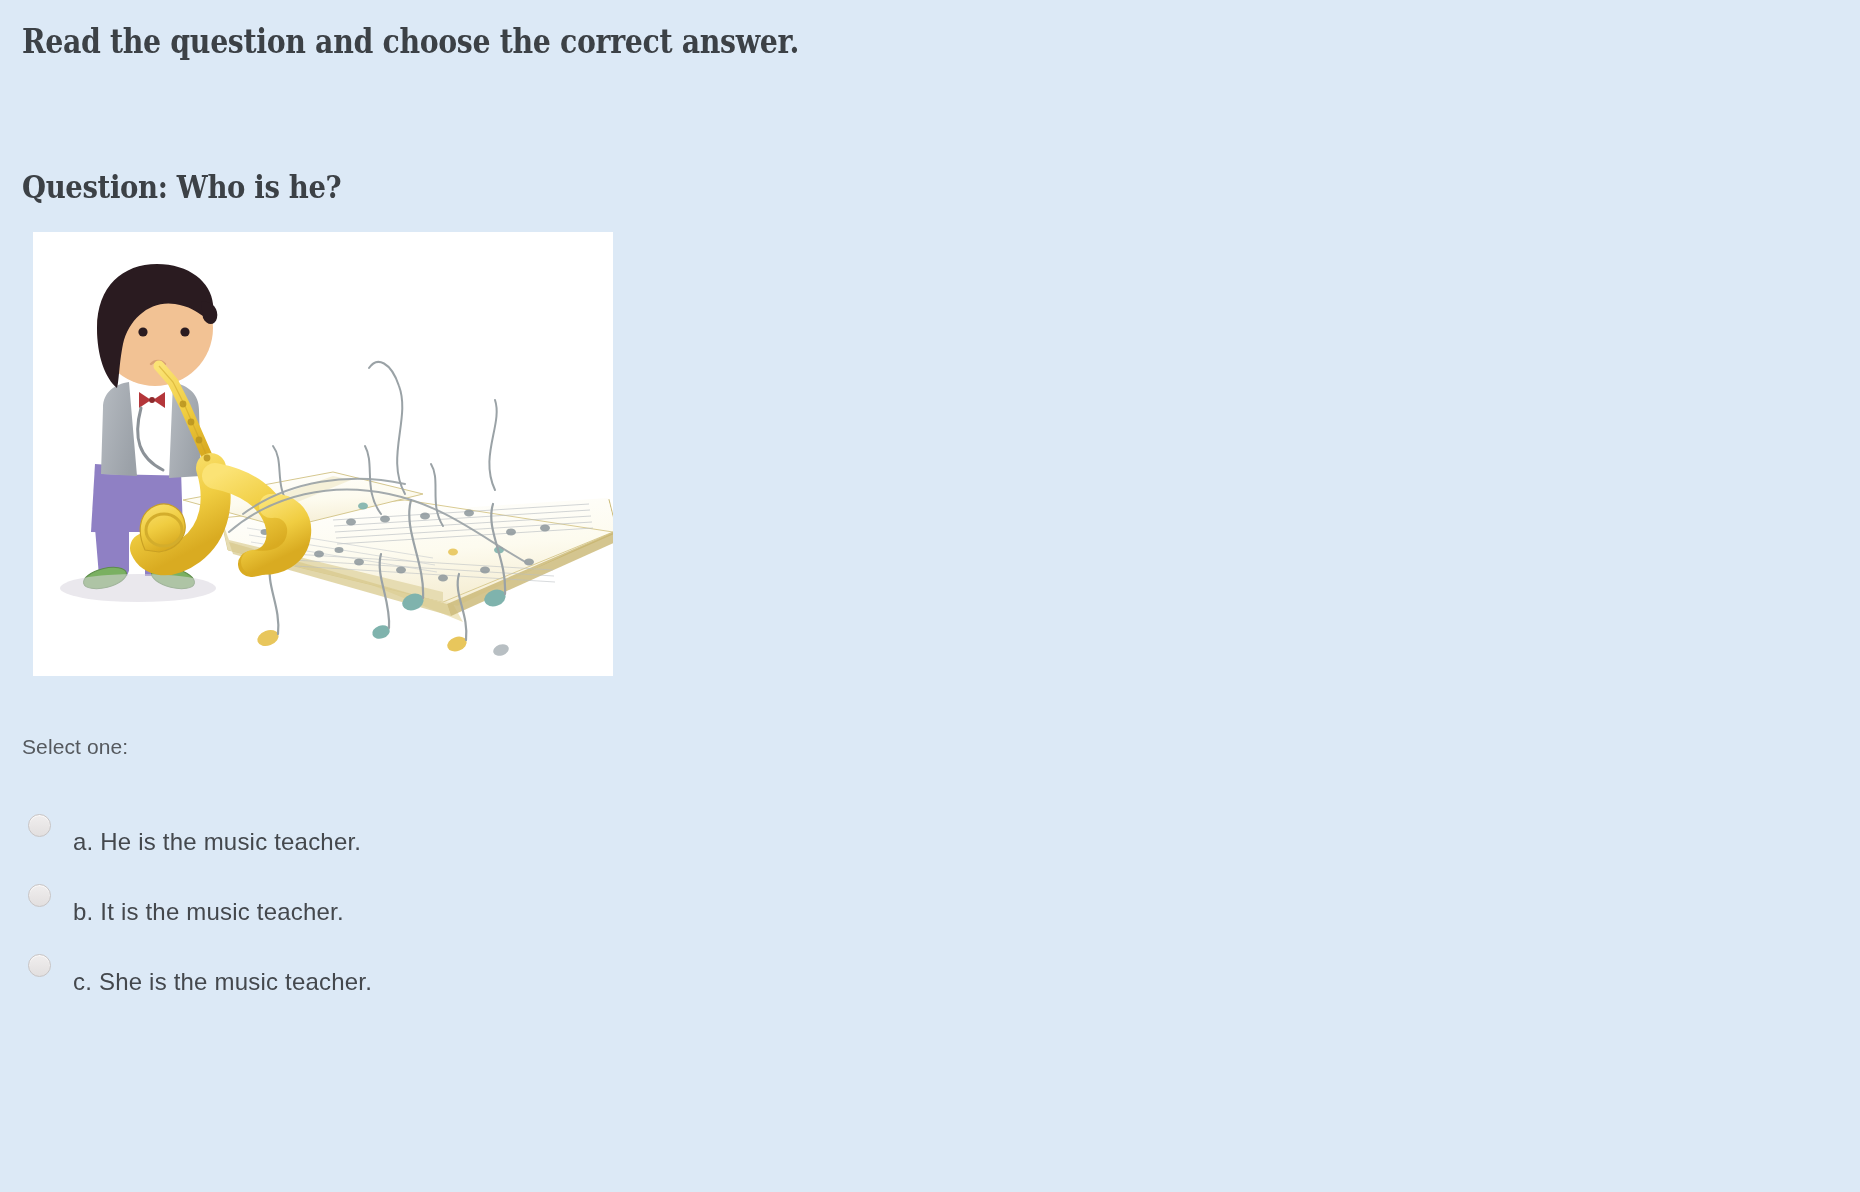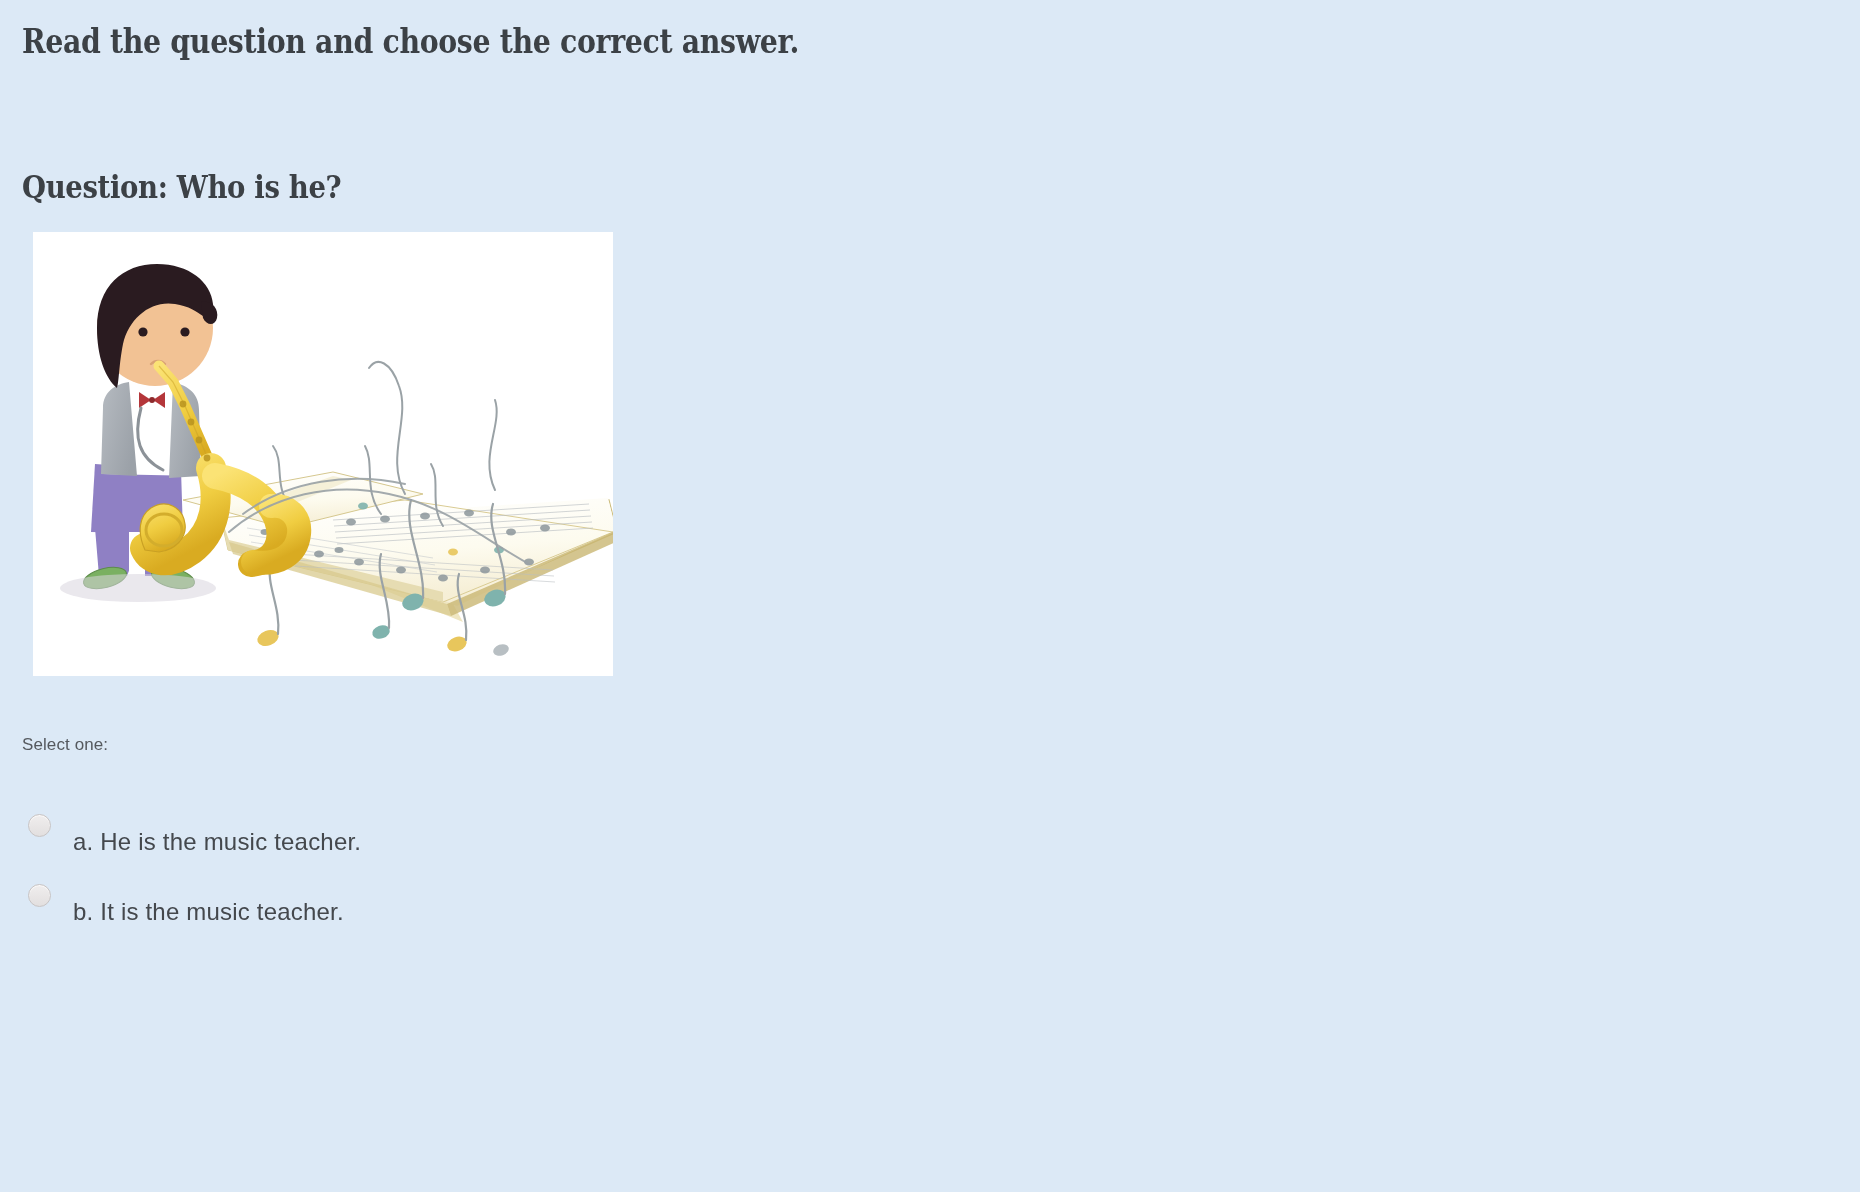--- a/index.html
+++ b/index.html
@@ -60,21 +60,21 @@
     background: #ffffff;
     overflow: hidden;
   }
 
   .illus { position: absolute; left: 0; top: 0; width: 580px; height: 444px; }
 
   .select-one {
     position: absolute;
     left: 22px;
     top: 735px;
-    font-size: 17px;
+    font-size: 21px;
     color: #55595e;
     letter-spacing: 0.1px;
   }
 
   .options {
     position: absolute;
     left: 28px;
     top: 790px;
     width: 700px;
   }
@@ -302,15 +302,19 @@
 
   <div class="options">
     <div class="option-row">
       <span class="radio"></span>
       <span class="option-label">a. He is the music teacher.</span>
     </div>
     <div class="option-row">
       <span class="radio"></span>
       <span class="option-label">b. It is the music teacher.</span>
     </div>
+    <div class="option-row">
+      <span class="radio"></span>
+      <span class="option-label">c. She is the music teacher.</span>
+    </div>
   </div>
 
 </div>
 
 </body></html>

